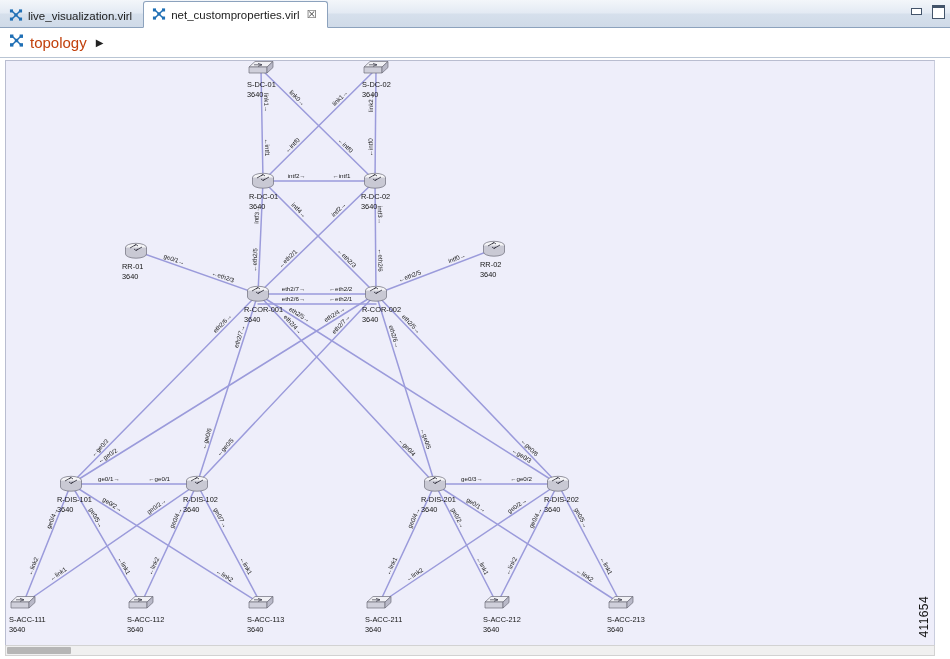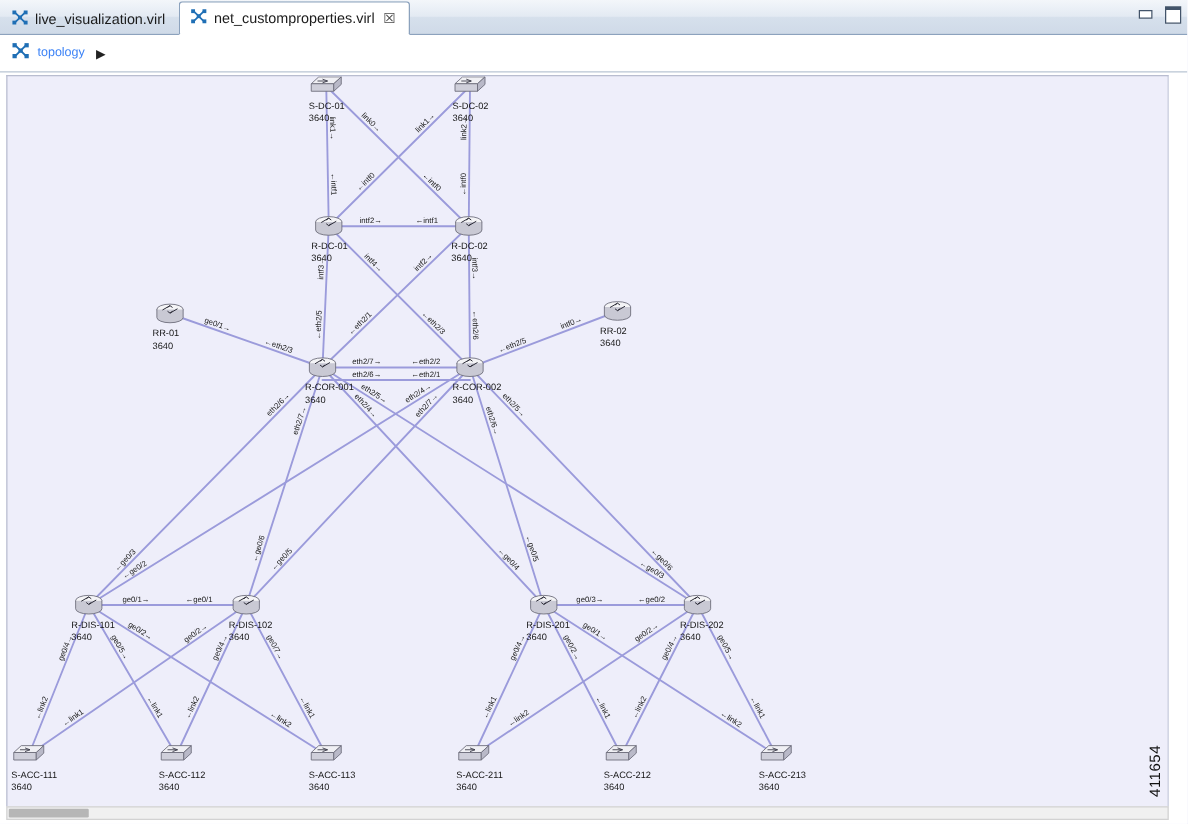--- a/index.html
+++ b/index.html
@@ -40,21 +40,21 @@
   .wbtn{width:16px;height:15px;display:flex;align-items:center;justify-content:center;}
   .wbtn .min{width:9px;height:5px;border:1px solid #43546a;background:#fff;}
   .wbtn .maxi{width:11px;height:10px;border:1px solid #43546a;border-top-width:3px;background:#fff;}
 
   
   .crumbbar{
     position:absolute;left:0;top:28px;width:950px;height:30px;
     background:#ffffff;border-bottom:1px solid #b9c5d4;
     display:flex;align-items:center;padding-left:9px;box-sizing:border-box;
   }
-  .crumbbar .clabel{font-size:10px;color:#3b82f6;margin-left:6px;}
+  .crumbbar .clabel{font-size:15px;color:#c2410c;margin-left:6px;}
   .crumbbar .arrow{margin-left:9px;font-size:10px;color:#222;}
 
   
   .canvaswrap{
     position:absolute;left:5px;top:60px;width:930px;height:586px;
     background:#eeeefa;
     border-left:1px solid #b9bdd0;border-top:1px solid #b9bdd0;
     border-right:1px solid #c9cddd;
     box-sizing:border-box;overflow:hidden;
   }

